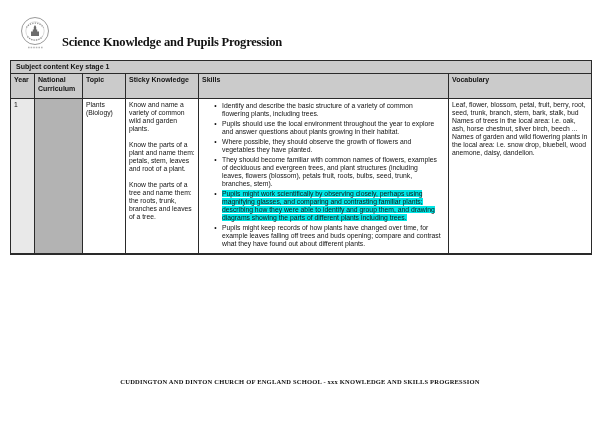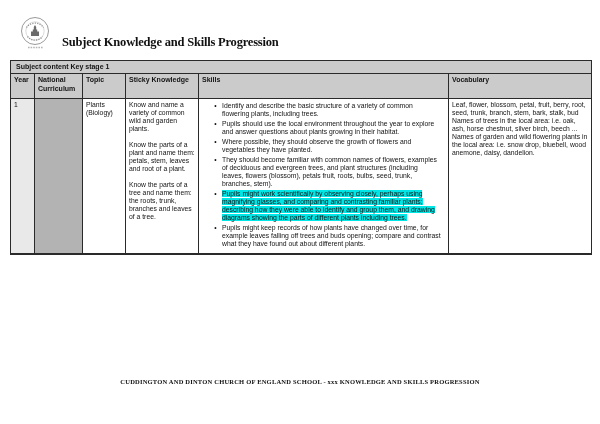--- a/index.html
+++ b/index.html
@@ -60,21 +60,21 @@
     <svg viewBox="0 0 38 38" width="38" height="38" aria-hidden="true">
       <circle cx="19" cy="17" r="13.5" fill="none" stroke="#9a9a9a" stroke-width="1"></circle>
       <circle cx="19" cy="17" r="9.2" fill="none" stroke="#c0c0c0" stroke-width="0.6"></circle>
       <path d="M10.5 13.5 a10.5 10.5 0 0 1 17 0" fill="none" stroke="#8f8f8f" stroke-width="1.3" stroke-dasharray="1.1 1.3"></path>
       <path d="M11.5 22.5 a9.5 9.5 0 0 0 15 0" fill="none" stroke="#8f8f8f" stroke-width="1.3" stroke-dasharray="1.1 1.3"></path>
       <path d="M15 22 v-4.5 h1.8 v-2 h1 v-2.5 l1.2-2 1.2 2 v2.5 h1 v2 H23 V22 z" fill="#6b6b6b"></path>
       <line x1="12" y1="33.5" x2="27" y2="33.5" stroke="#b5b5b5" stroke-width="1.4" stroke-dasharray="1.6 1"></line>
     </svg>
   </div>
 
-  <div class="doc-title">Subject Knowledge and Skills Progression</div>
+  <div class="doc-title">Science Knowledge and Pupils Progression</div>
 
   <div class="ks-table">
 
     <div class="caption-row">Subject content Key stage 1</div>
 
     <div class="row hdr-row">
       <div class="cell hdr-cell c-year">Year</div>
       <div class="cell hdr-cell c-nc">National Curriculum</div>
       <div class="cell hdr-cell c-topic">Topic</div>
       <div class="cell hdr-cell c-sticky">Sticky Knowledge</div>

